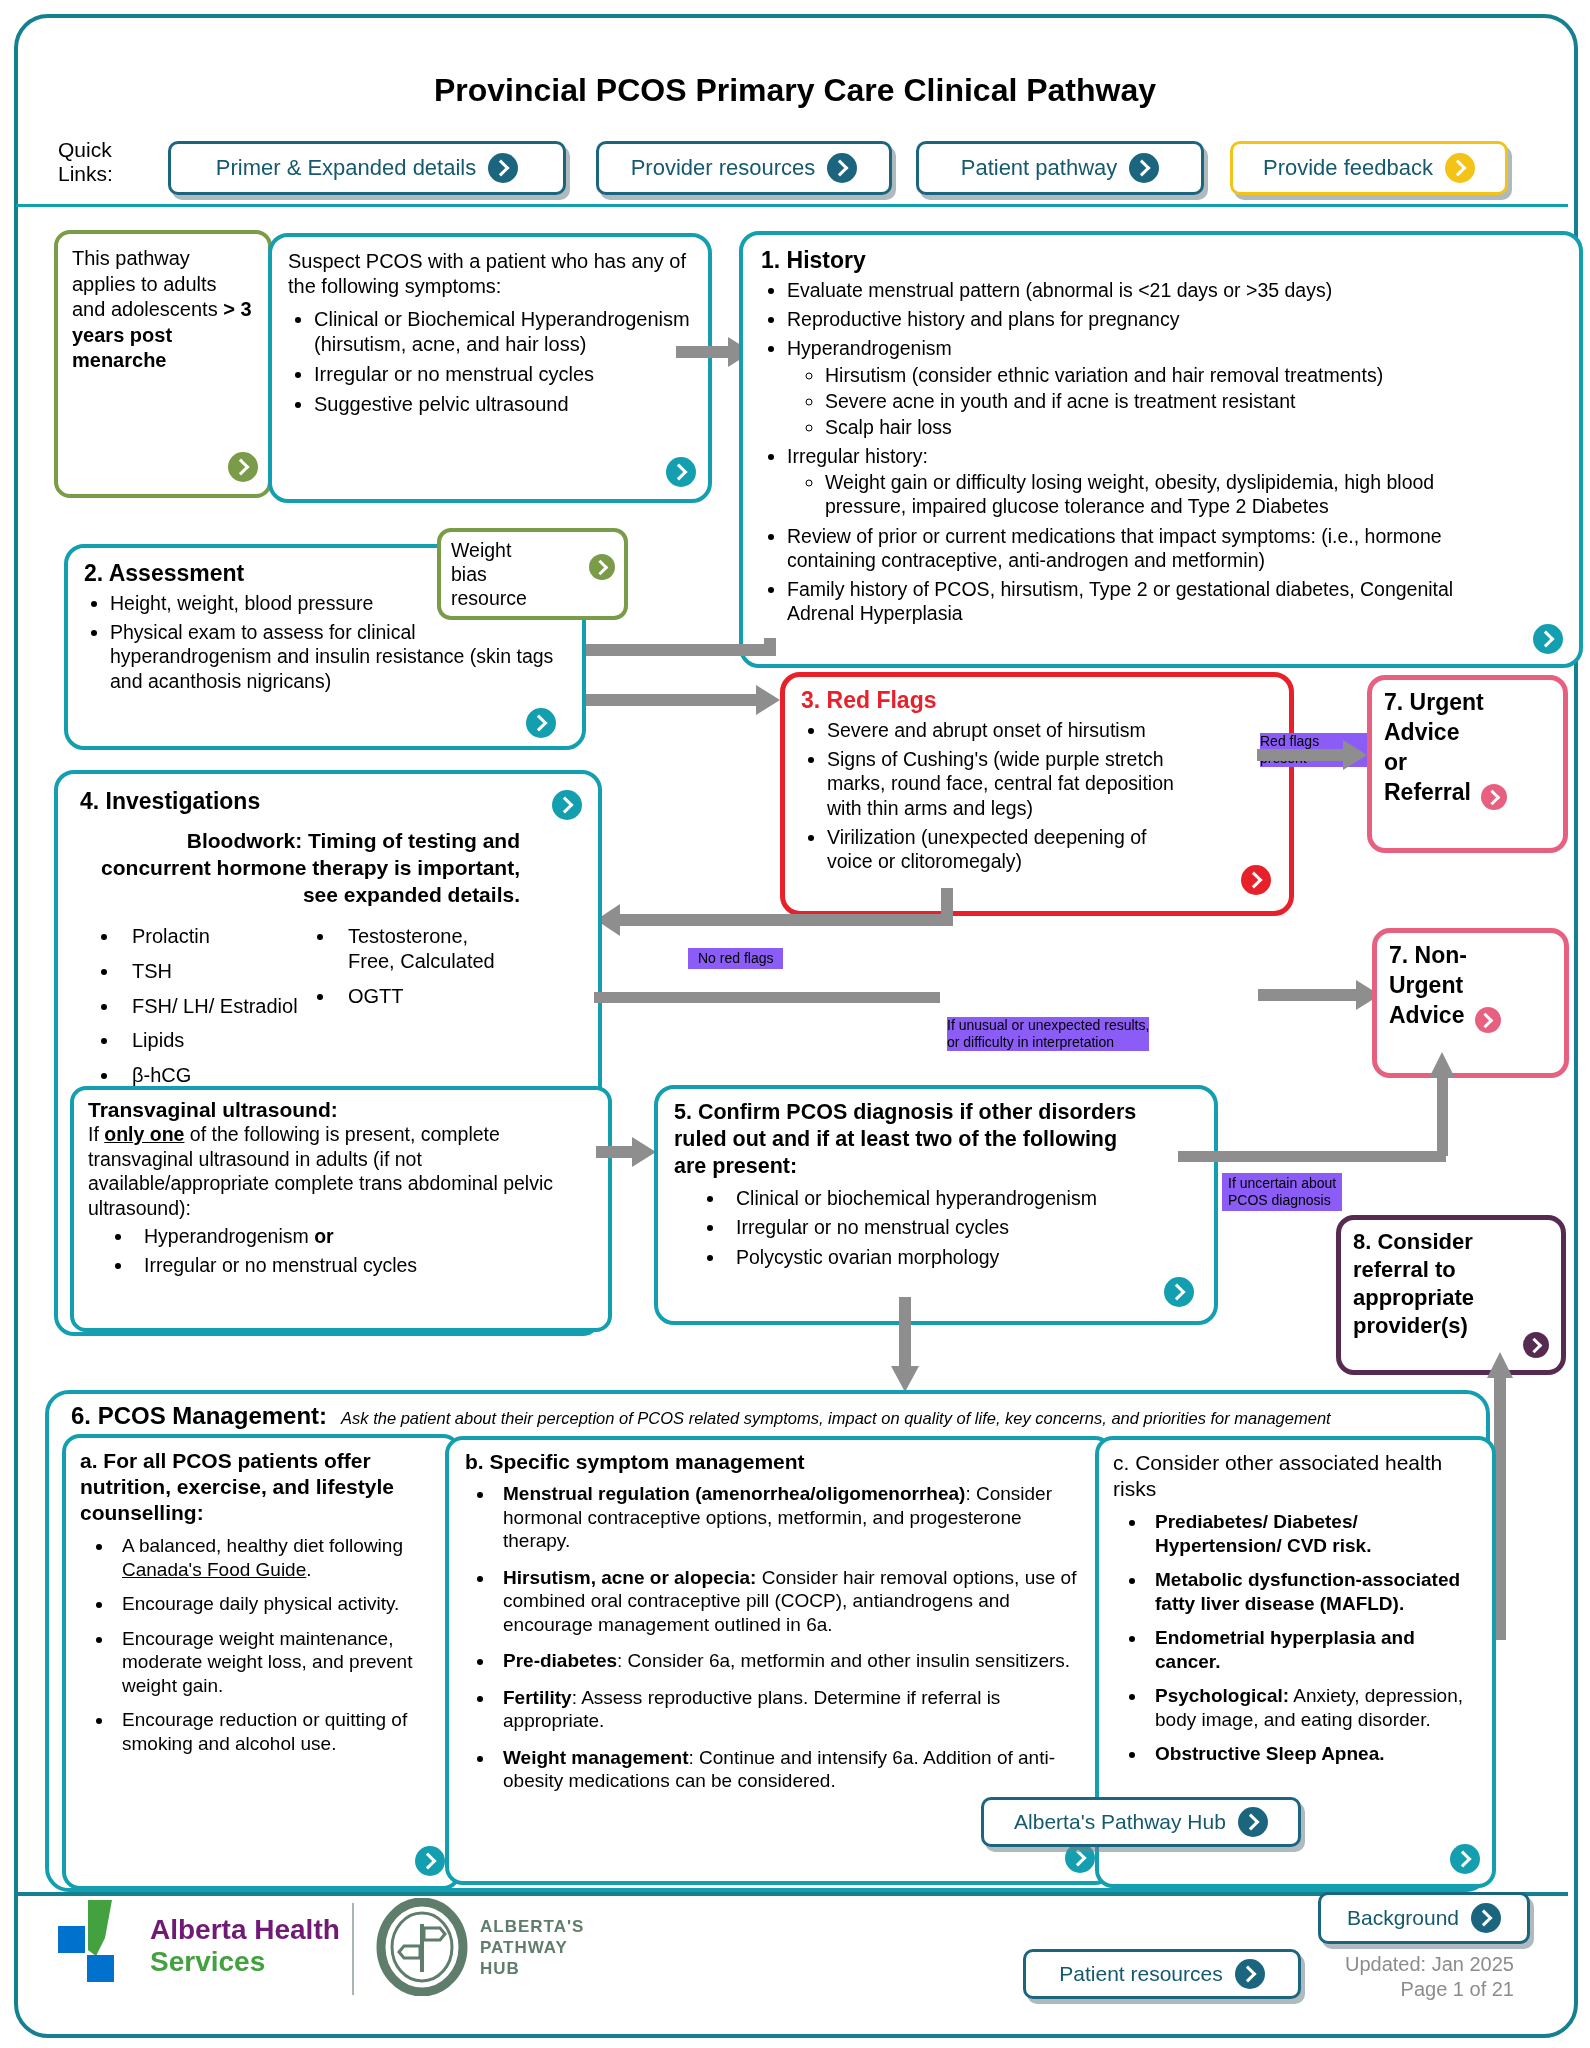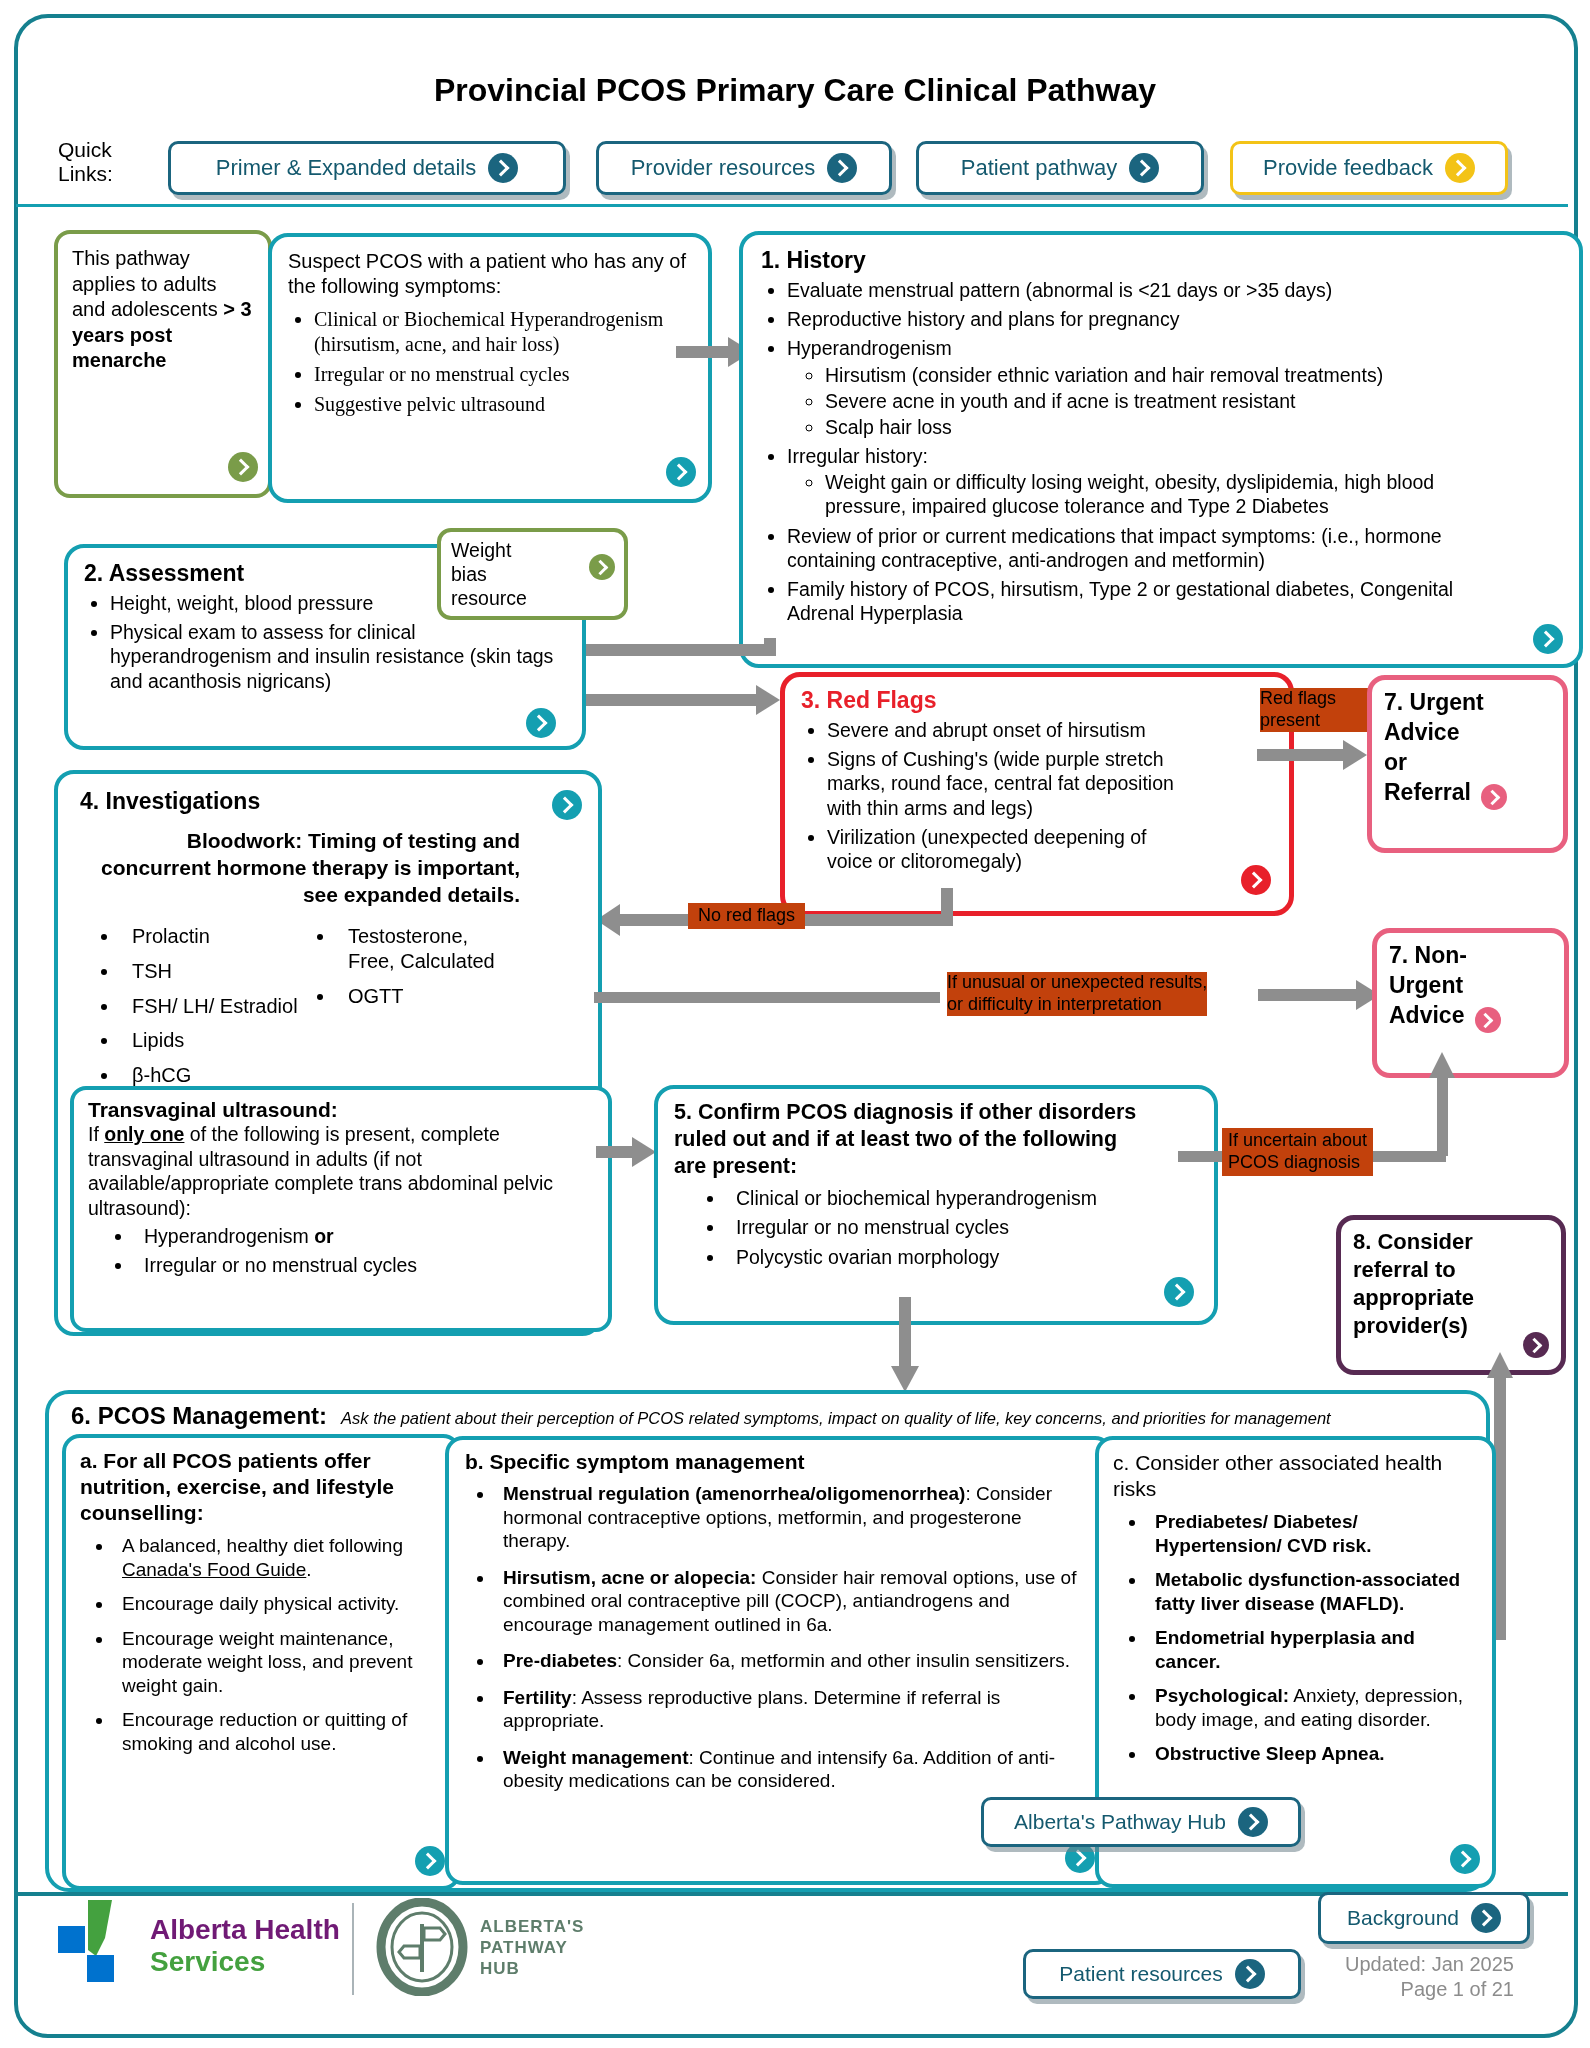--- a/index.html
+++ b/index.html
@@ -27,21 +27,21 @@
   .btn{position:absolute;background:#fff;border:3px solid #1B657F;border-radius:10px;
        display:flex;align-items:center;justify-content:center;gap:12px;
        box-shadow:4px 5px 0 rgba(110,130,138,.55);font-size:22px;color:#14596E;cursor:pointer;}
   .btn-yellow{border-color:#F3C317;}
   .sh{position:absolute;background:#8E8E8E;}
   .ah{position:absolute;width:0;height:0;}
   .ah-r{border-top:15px solid transparent;border-bottom:15px solid transparent;border-left:24px solid #8E8E8E;}
   .ah-l{border-top:16px solid transparent;border-bottom:16px solid transparent;border-right:24px solid #8E8E8E;}
   .ah-u{border-left:13px solid transparent;border-right:13px solid transparent;border-bottom:26px solid #8E8E8E;}
   .ah-d{border-left:14px solid transparent;border-right:14px solid transparent;border-top:26px solid #8E8E8E;}
-  .lbl{position:absolute;font-size:18px;line-height:1.22;background:#c2410c;}
+  .lbl{position:absolute;font-size:14px;line-height:1.22;background:#8b5cf6;margin-top:45px;}
   .ulink{text-decoration:underline;}
   .emph-u{font-weight:bold;text-decoration:underline;}
 </style>
 </head>
 <body>
 
 <div id="canvas">
 
   <div class="frame" style="left:14px;top:14px;width:1556px;height:2016px;"></div>
 
@@ -78,21 +78,21 @@
 
   <div class="box b-green" style="left:54px;top:230px;width:182px;height:236px;padding:12px 14px;font-size:20px;line-height:1.28;">
     <span>This pathway applies to adults and adolescents </span><b>&gt; 3 years post menarche</b>
     <span class="chev c30 green-bg" style="position:absolute;right:10px;bottom:12px;">
         <i></i>
       </span>
   </div>
 
   <div class="box b-teal" style="left:268px;top:233px;width:404px;height:238px;padding:12px 16px;font-size:20px;line-height:1.26;">
     <div>Suspect PCOS with a patient who has any of the following symptoms:</div>
-    <ul class="bl" style="font-size:20px;margin-top:8px;font-family:Liberation Serif, serif;">
+    <ul class="bl" style="font-size:20px;margin-top:8px;">
       <li>Clinical or Biochemical Hyperandrogenism (hirsutism, acne, and hair loss)</li>
       <li>Irregular or no menstrual cycles</li>
       <li>Suggestive pelvic ultrasound</li>
     </ul>
     <span class="chev c30 teal-bg" style="position:absolute;right:12px;bottom:12px;">
         <i></i>
       </span>
   </div>
 
   <div class="sh" style="left:676px;top:346px;width:52px;height:12px;"></div>

